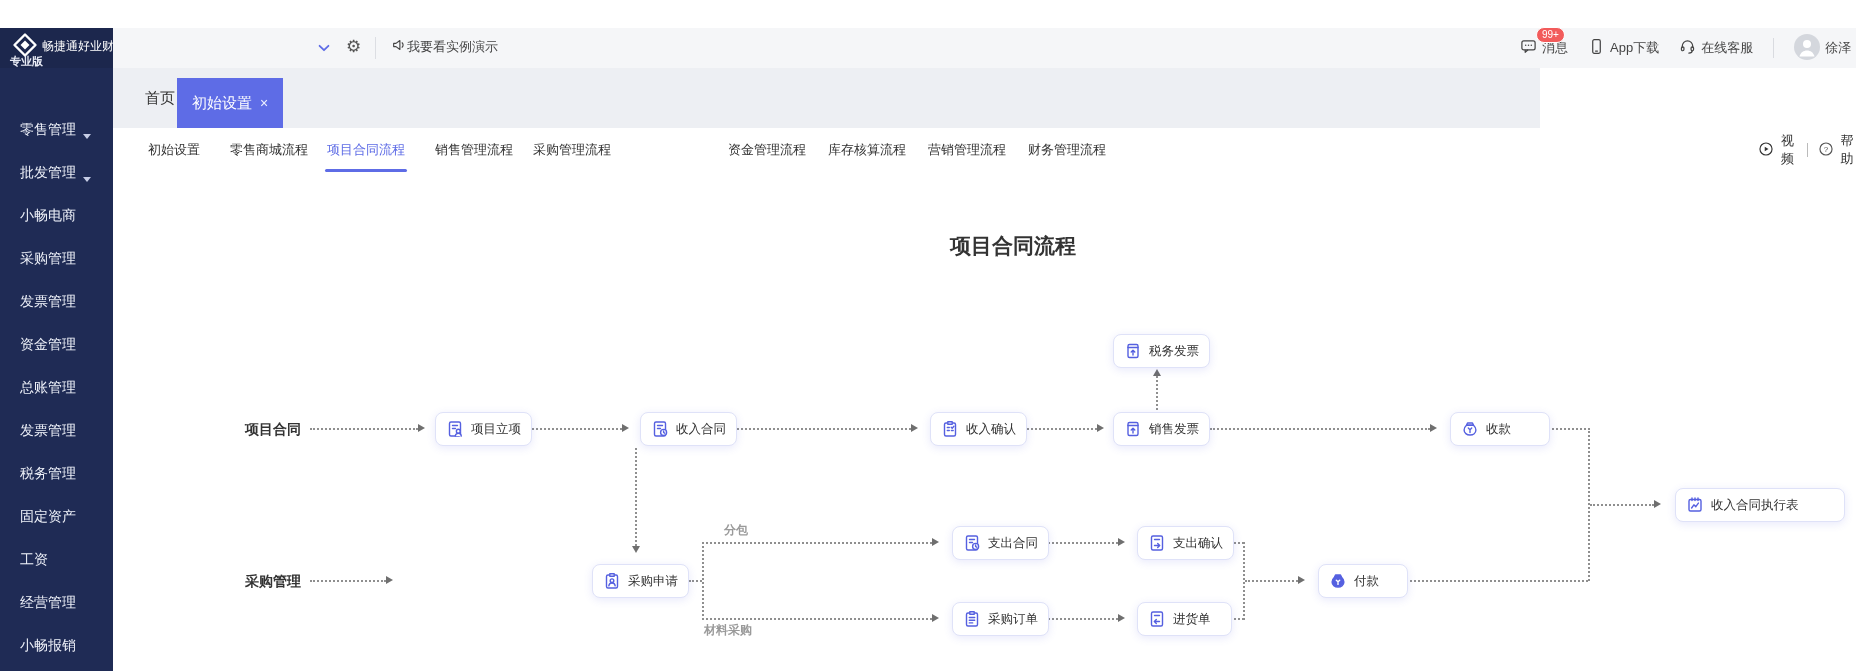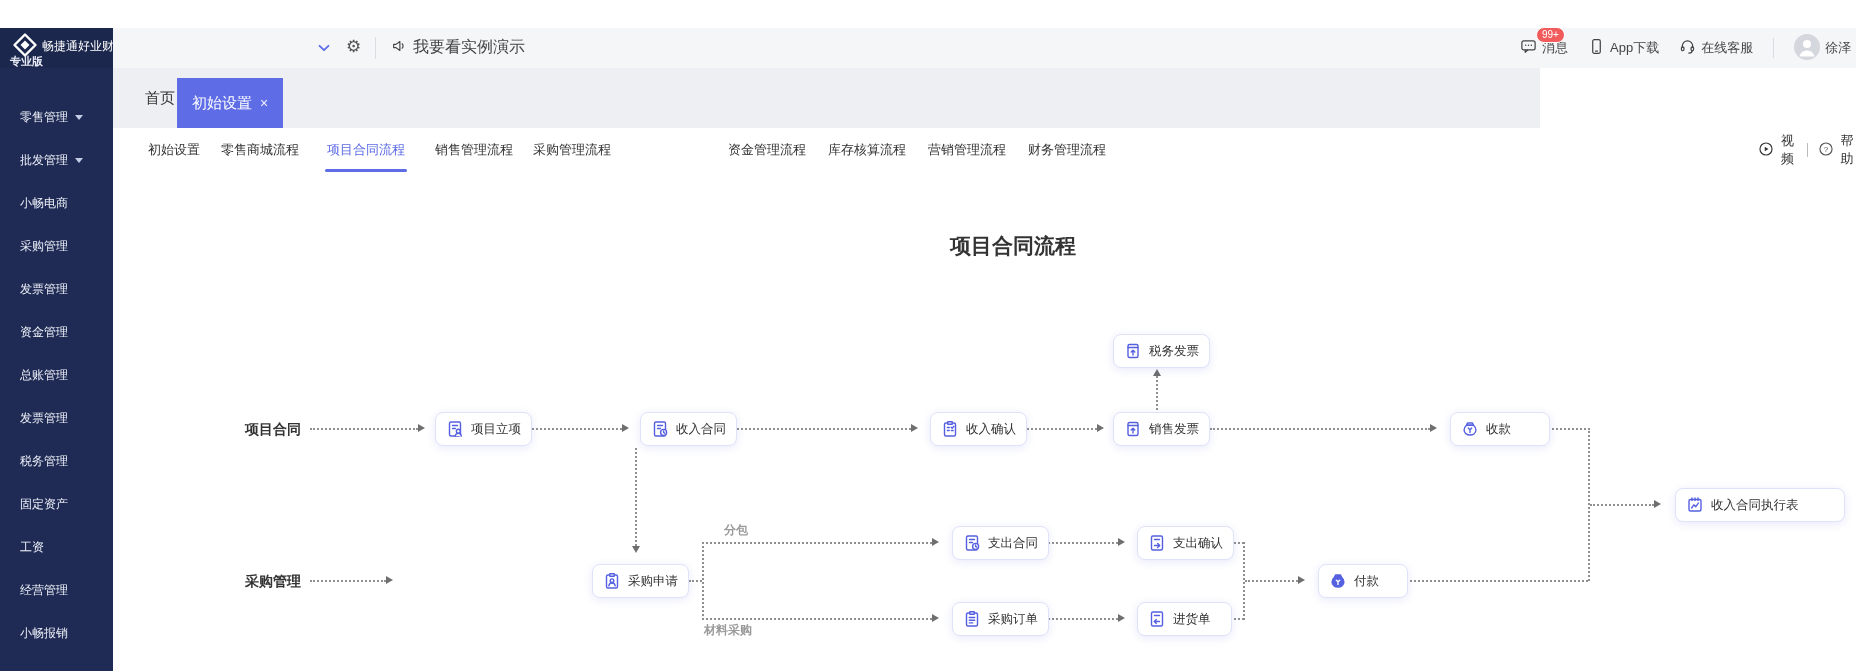--- a/index.html
+++ b/index.html
@@ -16,21 +16,21 @@
   .brand-name{position:absolute;left:42px;top:10px;font-size:12px;white-space:nowrap;color:#fff;}
   .brand-edition{position:absolute;left:10px;top:26px;font-size:11px;color:#e8ebf5;font-weight:bold;}
   .blur-blob{position:absolute;border-radius:3px;filter:blur(2.5px);}
   .b1{left:118px;top:46px;width:72px;height:18px;background:#c3c7d1;}
   .b2{left:152px;top:52px;width:92px;height:13px;background:#d9dce3;}
   .b3{left:263px;top:62px;width:100px;height:9px;background:#e2e6f2;}
   .selector-underline{position:absolute;left:118px;top:65px;width:218px;height:0;border-bottom:1px solid #d6d8de;}
   .chev{position:absolute;left:316px;top:12px;}
   .gear{position:absolute;left:346px;top:8px;font-size:17px;color:#555;line-height:22px;}
   .hdr-divider{position:absolute;left:375px;top:9px;width:0;height:22px;border-left:1px solid #dcdee3;}
-  .demo{position:absolute;left:391px;top:9px;display:flex;align-items:center;gap:6px;font-size:16px;color:#444;cursor:pointer;}
+  .demo{position:absolute;left:391px;top:9px;display:flex;align-items:center;font-size:13px;color:#444;cursor:pointer;}
   .hdr-right{position:absolute;left:1520px;top:0;height:40px;display:flex;align-items:center;gap:20px;font-size:13px;color:#444;}
   .hdr-item{display:flex;align-items:center;gap:5px;position:relative;cursor:pointer;}
   .badge{position:absolute;left:16px;top:-11px;background:#f25b5b;color:#fff;font-size:10px;line-height:14px;
          padding:0 5px;border-radius:8px;border:1px solid #fff;white-space:nowrap;}
   .v-div{width:0;height:20px;border-left:1px solid #d9dbe0;}
   .uname{display:inline-block;width:26px;overflow:hidden;white-space:nowrap;font-size:13px;color:#444;}
 
   
   .tabstrip{position:absolute;left:113px;top:68px;width:1427px;height:60px;background:#edeff3;}
   .wtab-home{position:absolute;left:14px;top:0;height:60px;line-height:60px;padding:0 18px;font-size:15px;color:#333;cursor:pointer;}
@@ -55,21 +55,21 @@
         box-shadow:0 2px 8px rgba(90,100,230,.14);font-size:12.5px;color:#333;cursor:pointer;z-index:2;white-space:nowrap;}
   .node svg{stroke:#5560e0;fill:none;stroke-width:1.4;stroke-linecap:round;stroke-linejoin:round;flex:none;}
   .hl{position:absolute;height:0;border-top:2px dotted #8f8f8f;z-index:1;}
   .vl{position:absolute;width:0;border-left:2px dotted #8f8f8f;z-index:1;}
   .ar{position:absolute;width:0;height:0;border-top:4.5px solid transparent;border-bottom:4.5px solid transparent;border-left:7px solid #6f6f6f;z-index:1;}
   .au{position:absolute;width:0;height:0;border-left:4.5px solid transparent;border-right:4.5px solid transparent;border-bottom:7px solid #6f6f6f;z-index:1;}
   .ad{position:absolute;width:0;height:0;border-left:4.5px solid transparent;border-right:4.5px solid transparent;border-top:7px solid #6f6f6f;z-index:1;}
 
   
   .sidebar{position:absolute;left:0;top:68px;width:113px;height:603px;background:#1f2b55;padding-top:28px;box-sizing:border-box;}
-  .side-item{height:43px;display:flex;align-items:center;padding-left:20px;font-size:12px;color:#eef1f9;cursor:pointer;font-family:Liberation Serif, serif;}
+  .side-item{height:43px;display:flex;align-items:flex-end;padding-left:20px;font-size:14px;color:#eef1f9;cursor:pointer;font-family:Liberation Serif, serif;}
   .caret{width:0;height:0;border-left:4px solid transparent;border-right:4px solid transparent;border-top:5px solid #c6cde6;margin-left:7px;}
 </style>
 </head>
 <body>
 
 <div class="app">
   <div class="top-strip"></div>
 
   <div class="header">
     <div class="logo-block">
@@ -199,21 +199,21 @@
     <div class="side-item">
         <span>经营管理</span>
       </div>
     <div class="side-item">
         <span>小畅报销</span>
       </div>
   </div>
 
   <div class="subtabs">
     <span class="stab" style="left:35px">初始设置</span>
-    <span class="stab" style="left:108px">零售商城流程</span>
+    <span class="stab" style="left:117px">零售商城流程</span>
     <span class="stab active" style="left:214px">项目合同流程</span>
     <span class="stab" style="left:322px">销售管理流程</span>
     <span class="stab" style="left:420px">采购管理流程</span>
     <span class="stab" style="left:615px">资金管理流程</span>
     <span class="stab" style="left:715px">库存核算流程</span>
     <span class="stab" style="left:815px">营销管理流程</span>
     <span class="stab" style="left:915px">财务管理流程</span>
     <div class="st-right">
       <span>
         <svg width="16" height="16" viewBox="0 0 18 18" fill="none" stroke="#333" stroke-width="1.3">

